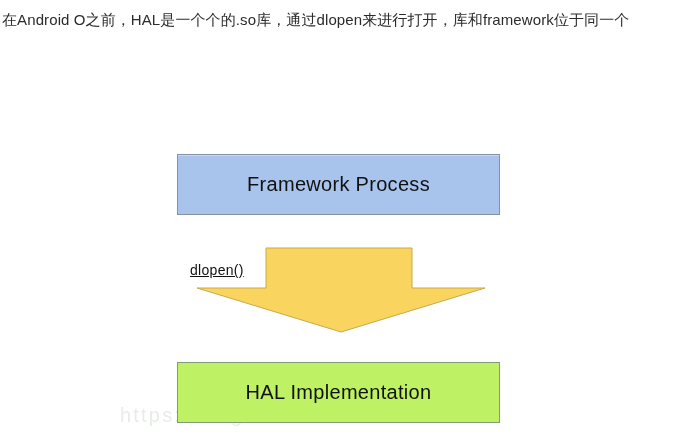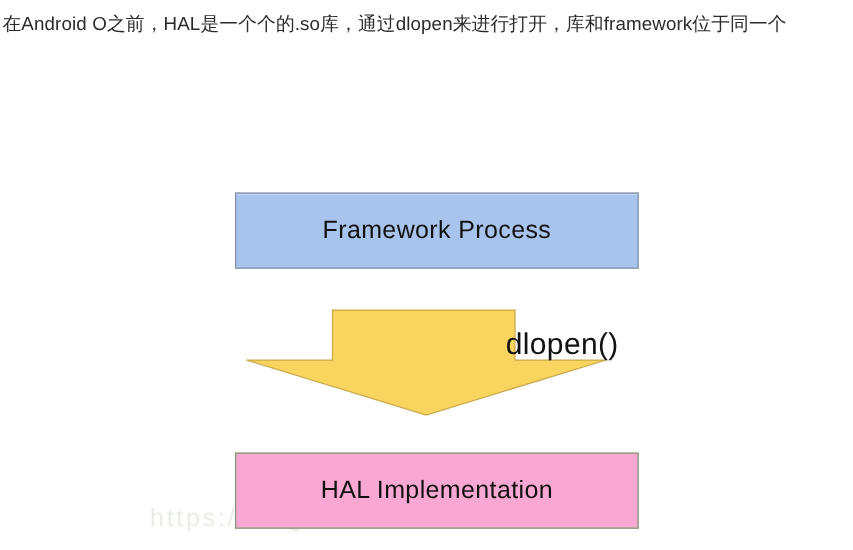--- a/index.html
+++ b/index.html
@@ -46,39 +46,38 @@
 
   .node-box {
     position: absolute;
     box-sizing: border-box;
     display: flex;
     align-items: center;
     justify-content: center;
     color: #111111;
     font-size: 20px;
     letter-spacing: 0.3px;
-    margin-left: 11px;
   }
 
   #framework-process-box {
     left: 177px;
     top: 154px;
     width: 323px;
     height: 61px;
     background: #a8c4ec;
     border: 1px solid #8592a3;
     box-shadow: 0 1px 0 rgba(255,255,255,0.35) inset;
   }
 
   #hal-implementation-box {
     left: 177px;
     top: 362px;
     width: 323px;
     height: 61px;
-    background: #f9a8d4;
+    background: #bef264;
     border: 1px solid #7f9c76;
   }
 
   
   #dlopen-arrow-wrap {
     position: absolute;
     left: 190px;
     top: 244px;
     width: 305px;
     height: 92px;
@@ -89,25 +88,26 @@
     top: 0;
     width: 305px;
     height: 92px;
     display: block;
   }
   #dlopen-arrow-label {
     position: absolute;
     left: 0;
     top: 18px;
     width: 305px;
-    text-align: right;
+    text-align: left;
     color: #111111;
-    font-size: 24px;
+    font-size: 14px;
     letter-spacing: 0.3px;
     pointer-events: none;
+    text-decoration: underline;
   }
 
   
   #watermark {
     position: absolute;
     left: 120px;
     top: 404px;
     width: 450px;
     color: rgba(120, 150, 110, 0.18);
     font-size: 20px;

